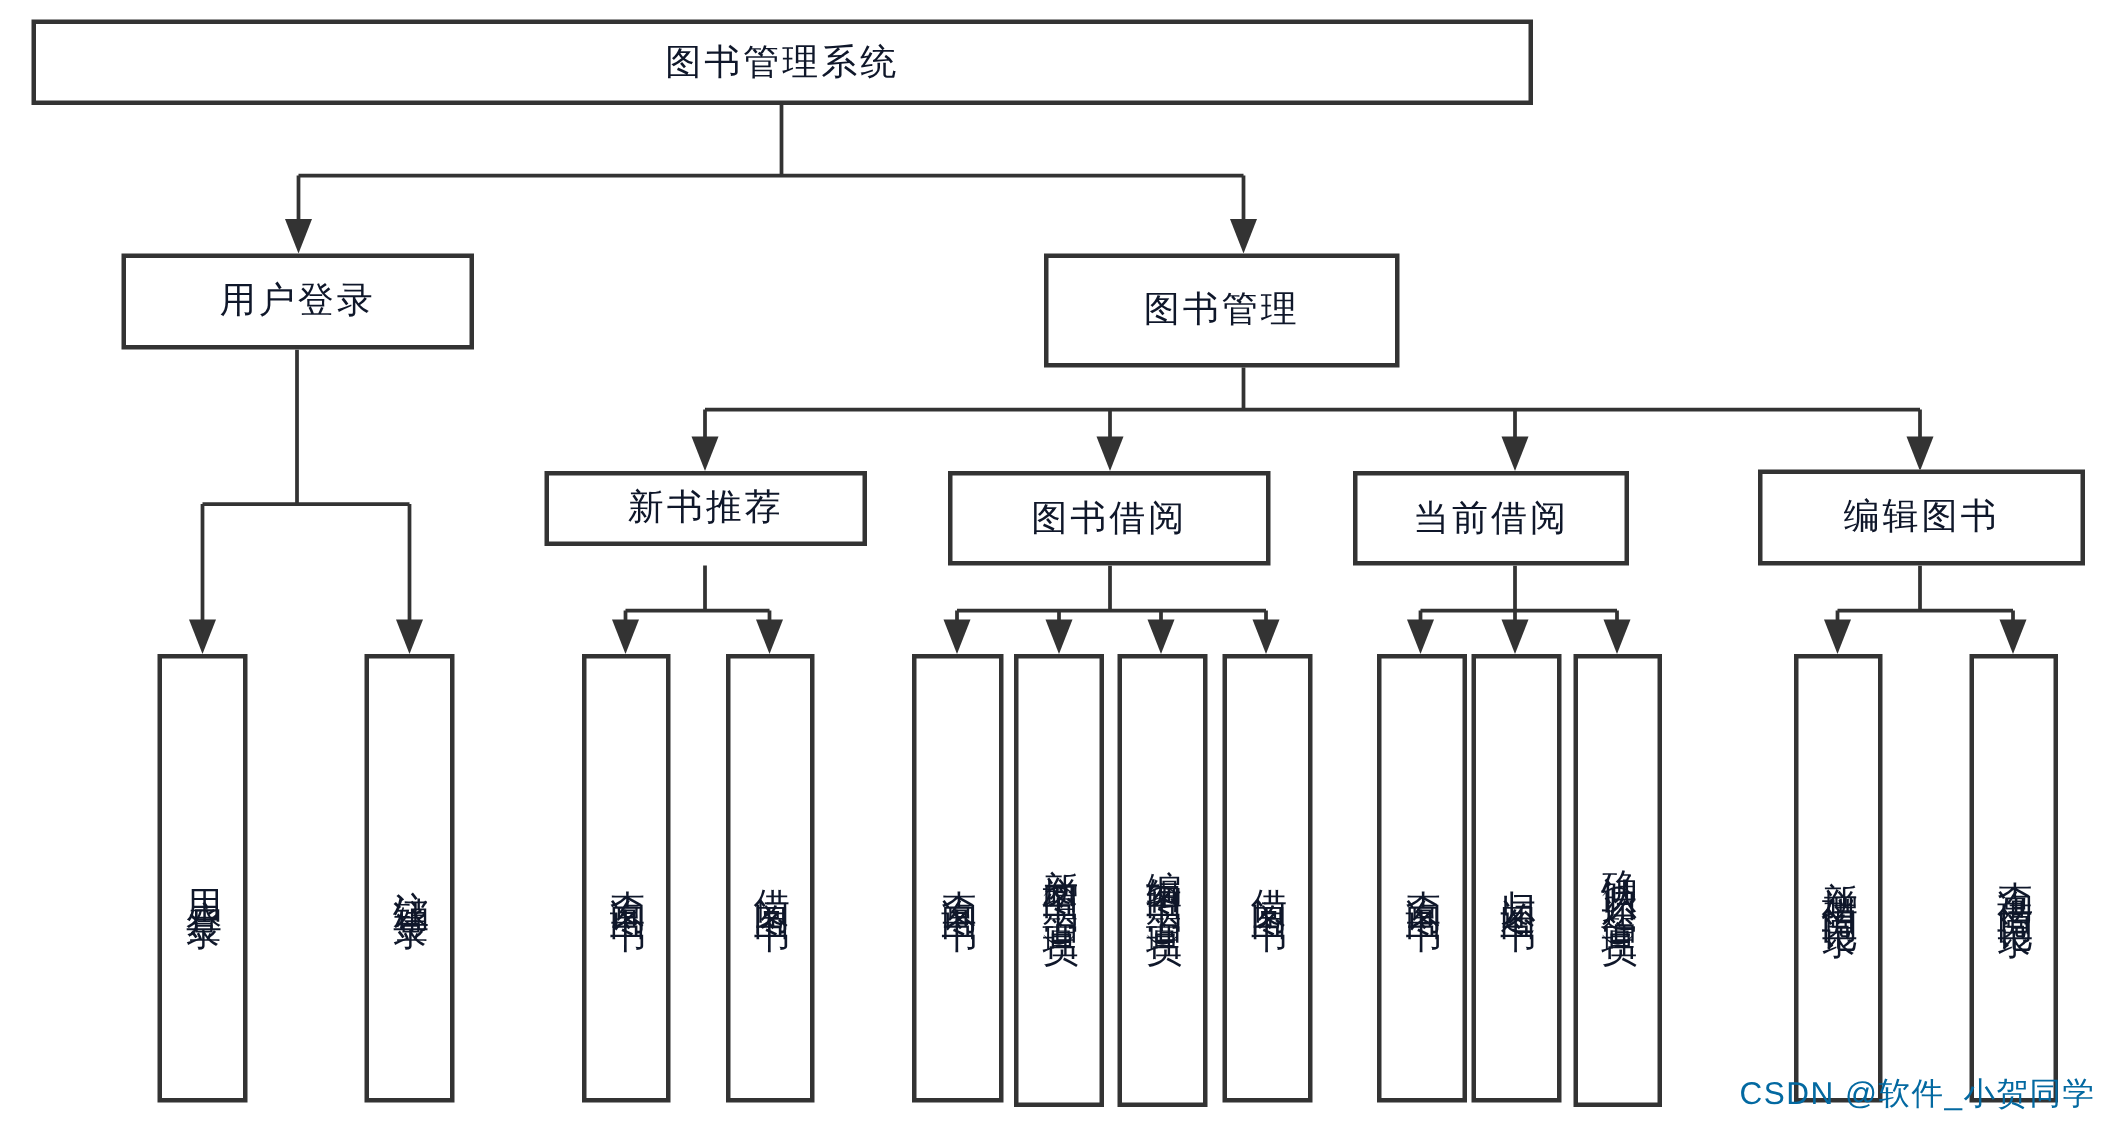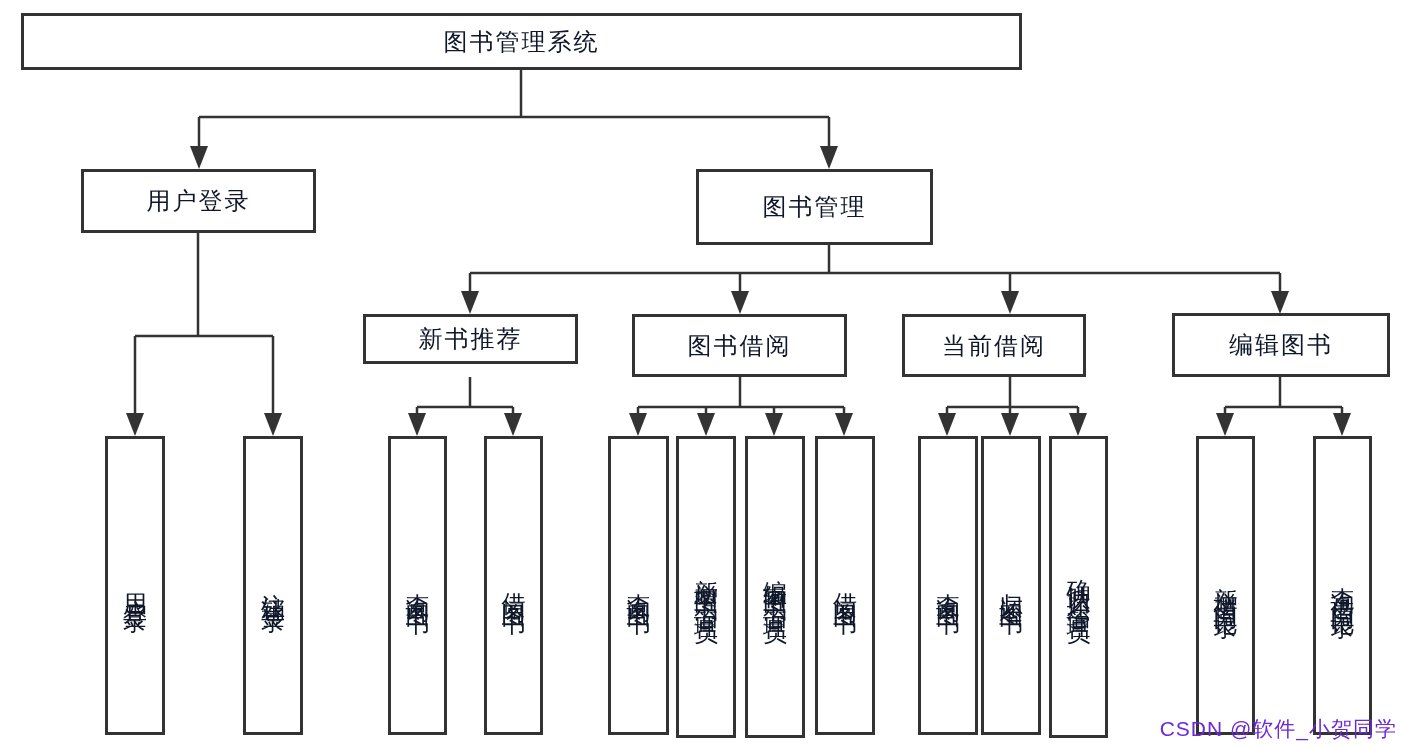--- a/index.html
+++ b/index.html
@@ -40,21 +40,21 @@
   .vbox {
     writing-mode: vertical-rl;
     letter-spacing: 6px;
     font-size: 24px;
   }
   .watermark {
     position: absolute;
     right: 8px;
     bottom: 4px;
     z-index: 3;
-    color: #6d28d9;
+    color: #0369a1;
     font-size: 21px;
     letter-spacing: 1px;
     white-space: nowrap;
   }
 </style>
 </head>
 <body>
 
 <div class="canvas">
 

